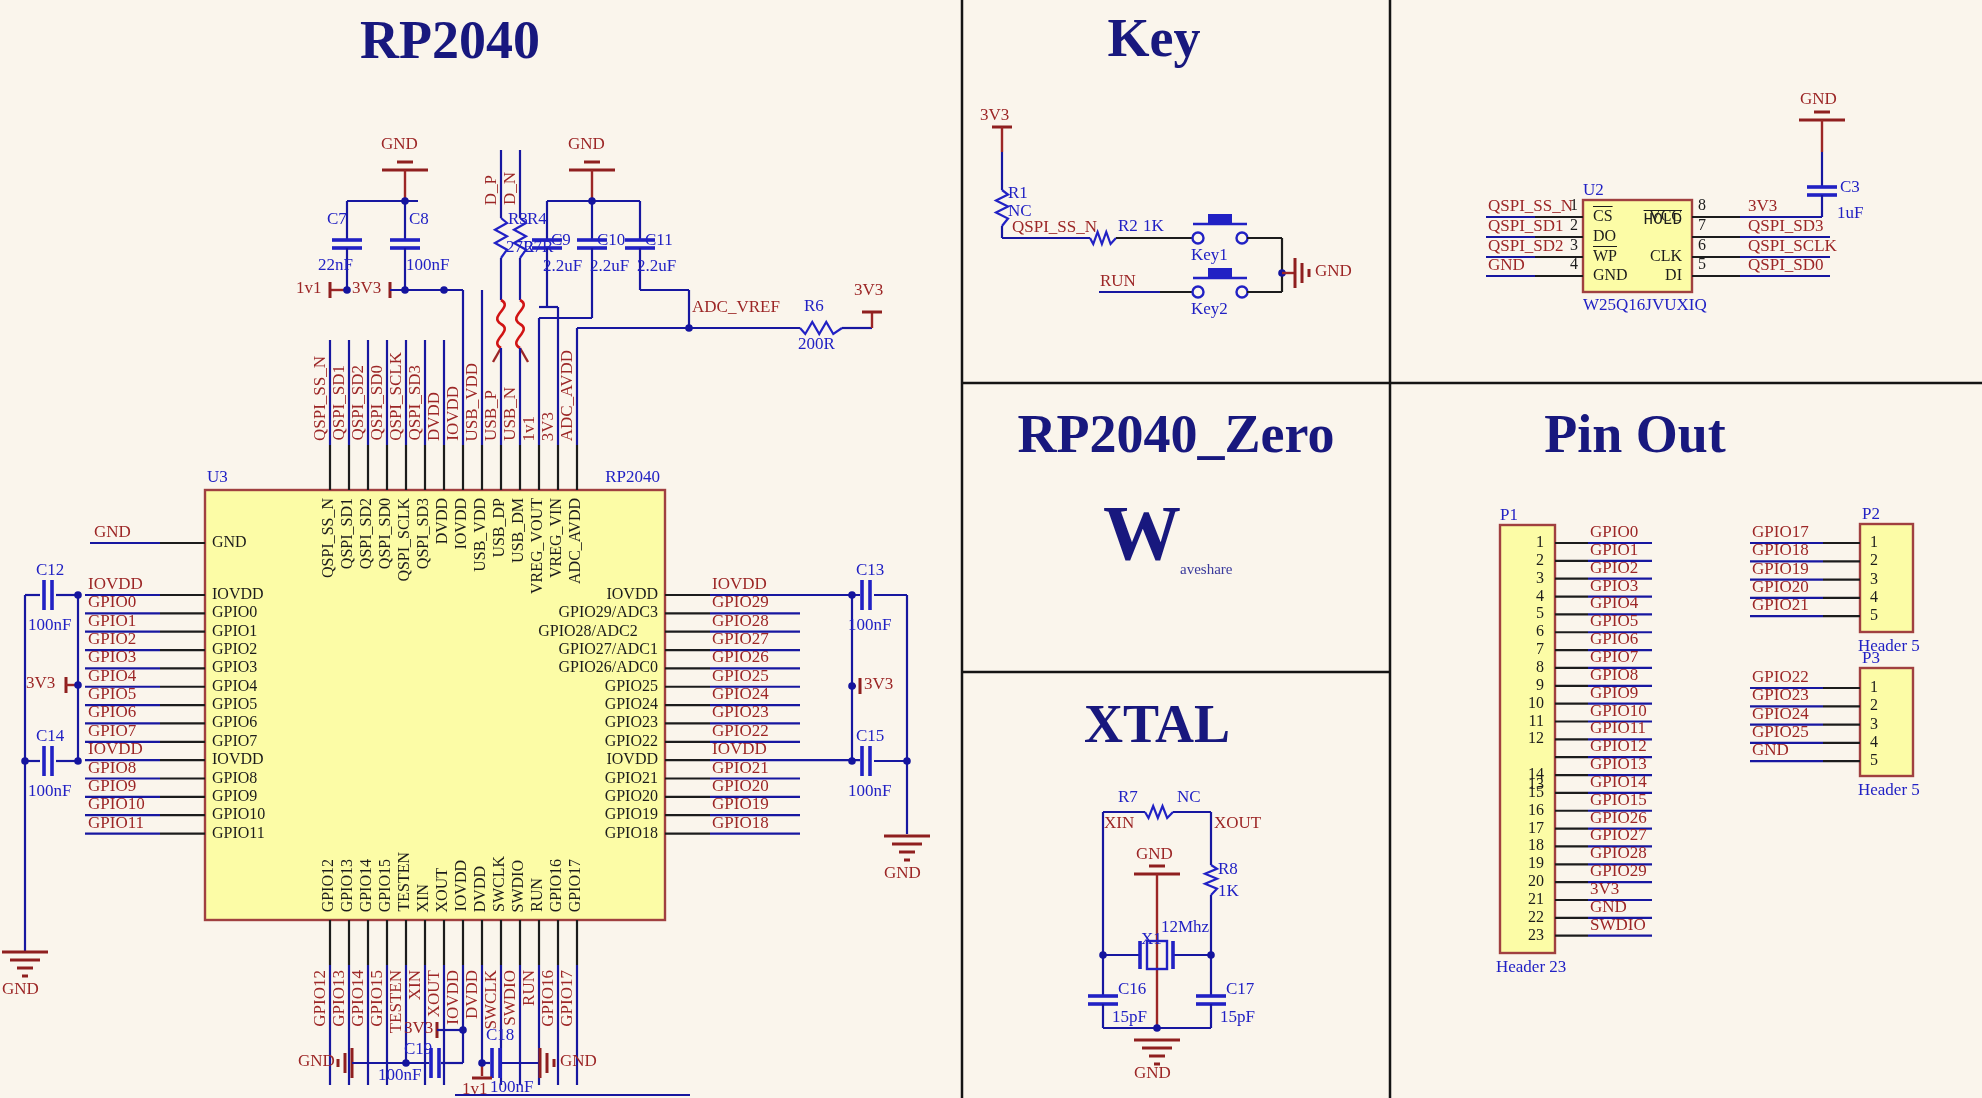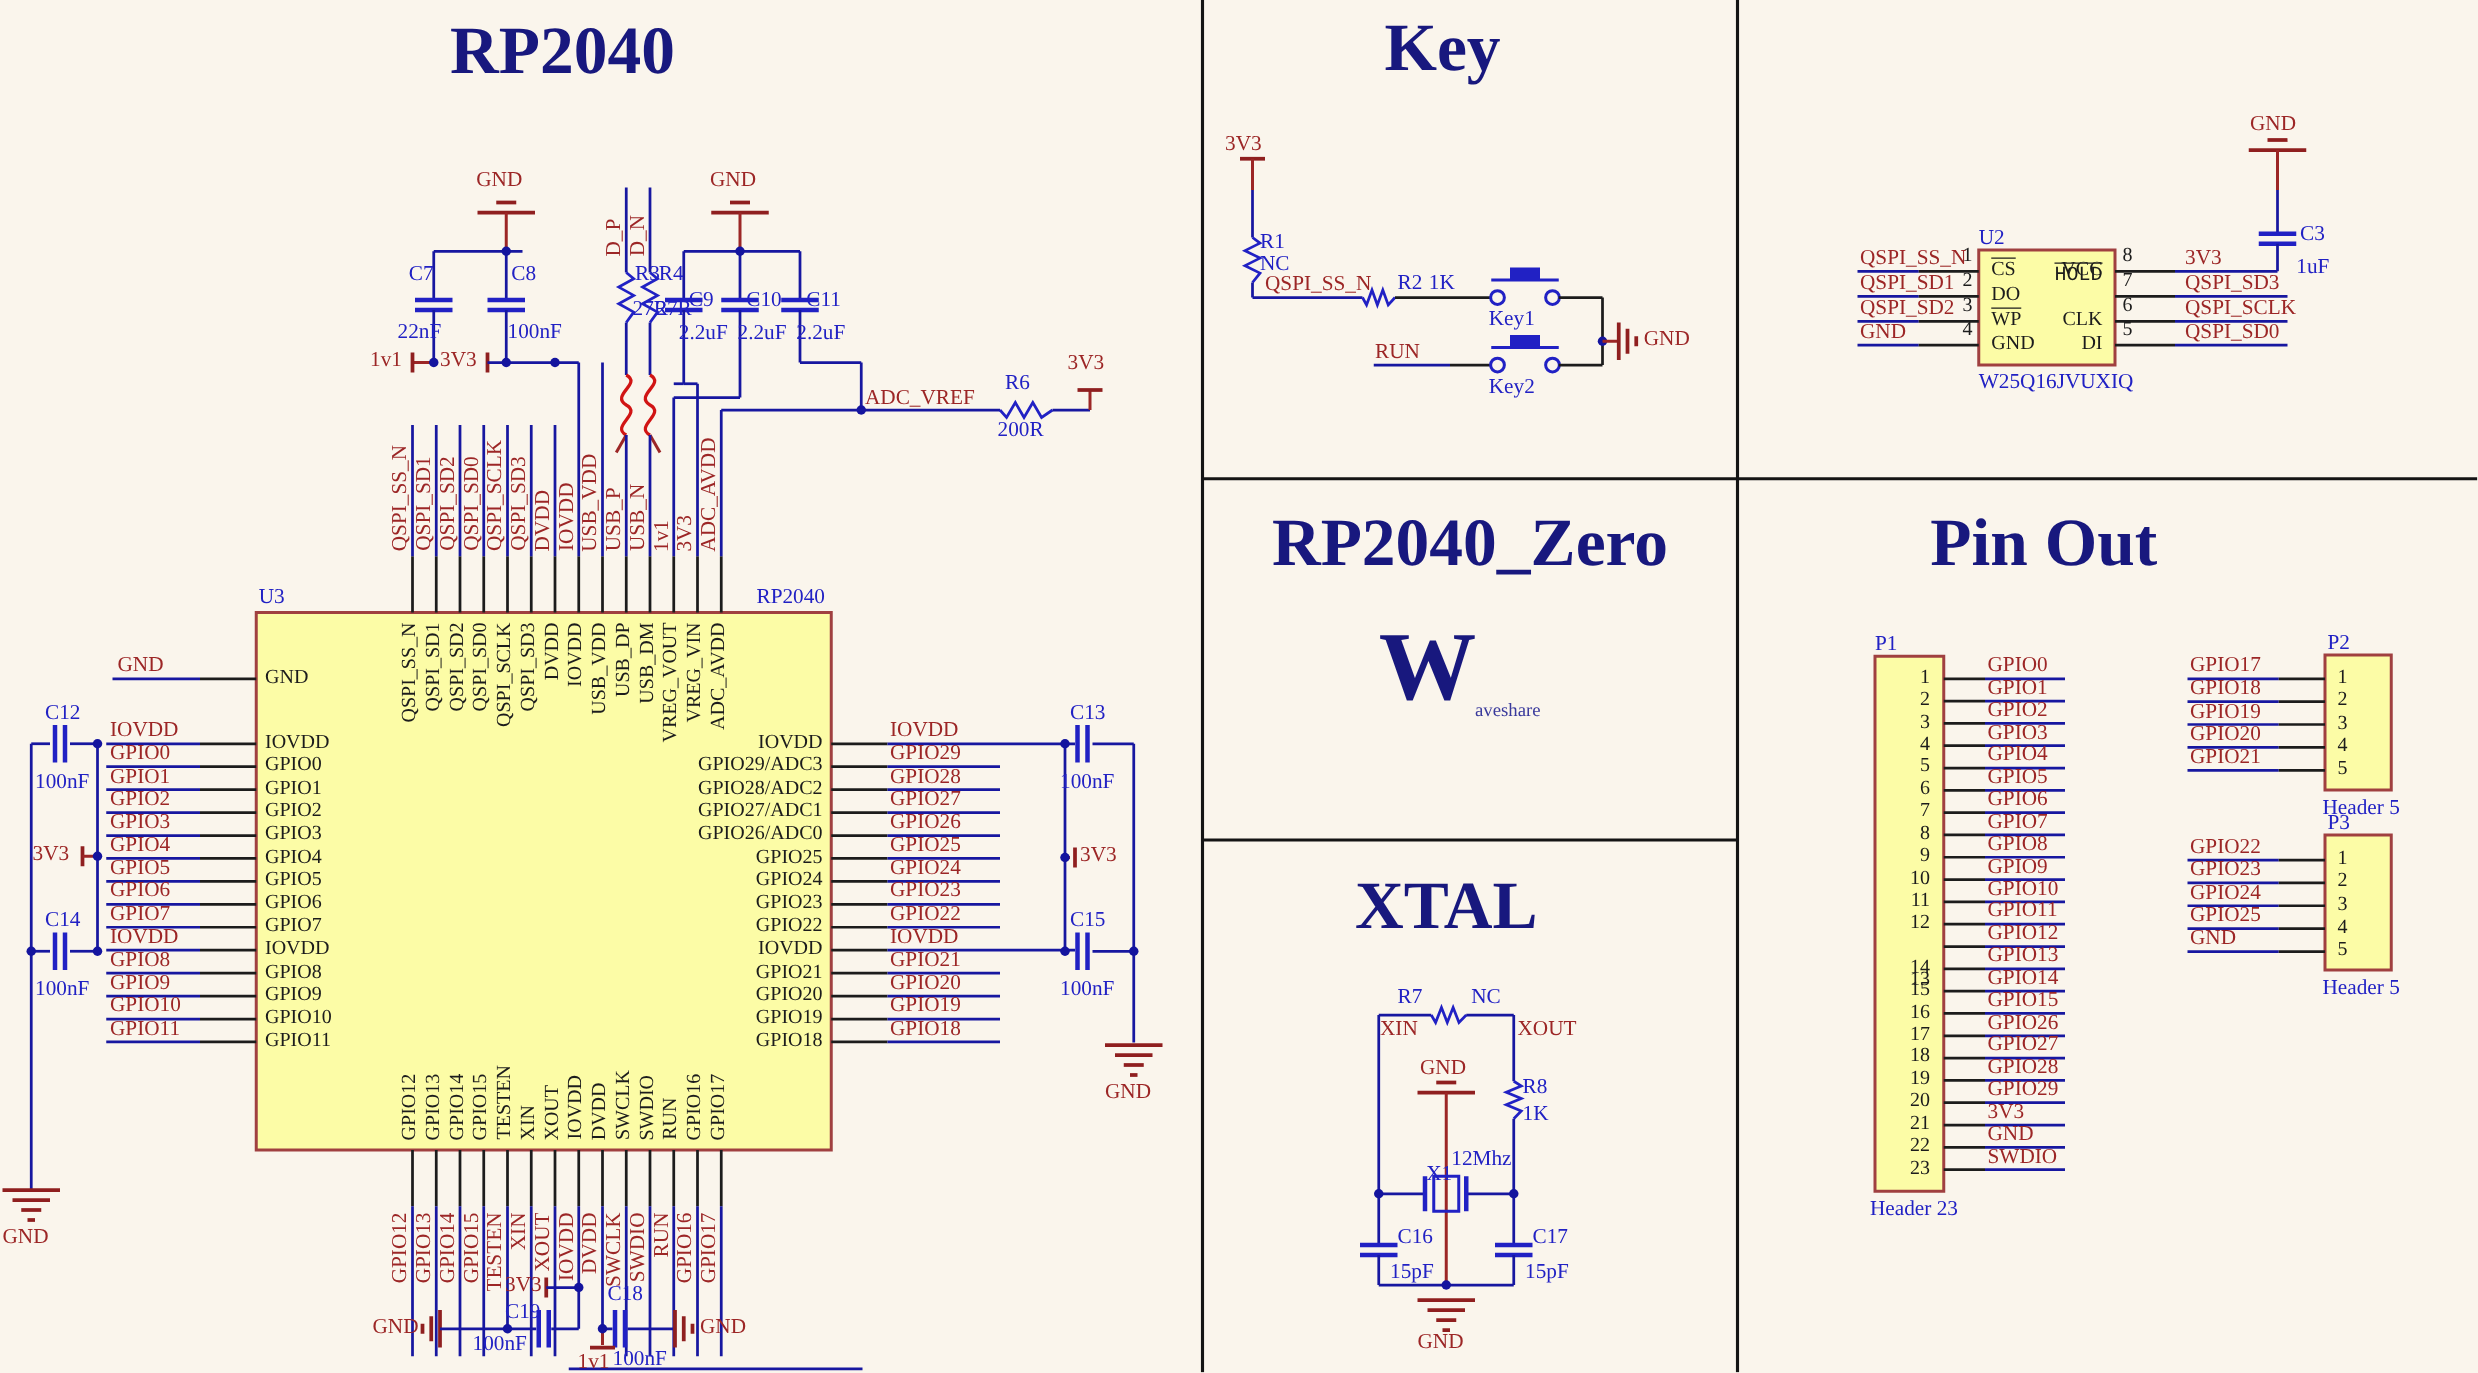--- a/index.html
+++ b/index.html
@@ -464,21 +464,21 @@
     <div class="t blk" style="left: 212px; top: 787.85px;">GPIO9</div>
     <div class="t red" style="left: 88px; top: 776.85px;">GPIO9</div>
     <div class="t blk" style="left: 212px; top: 806.2px;">GPIO10</div>
     <div class="t red" style="left: 88px; top: 795.2px;">GPIO10</div>
     <div class="t blk" style="left: 212px; top: 824.55px;">GPIO11</div>
     <div class="t red" style="left: 88px; top: 813.55px;">GPIO11</div>
     <div class="t blk ar w140" style="left: 518px; top: 586px;">IOVDD</div>
     <div class="t red" style="left: 712px; top: 575px;">IOVDD</div>
     <div class="t blk ar w140" style="left: 518px; top: 604.35px;">GPIO29/ADC3</div>
     <div class="t red" style="left: 712px; top: 593.35px;">GPIO29</div>
-    <div class="t blk ar w140" style="left: 518px; top: 622.7px;">GPIO28/ADC2</div>
+    <div class="t blk ar w140" style="left: 518px; top: 622.7px; text-align: center;">GPIO28/ADC2</div>
     <div class="t red" style="left: 712px; top: 611.7px;">GPIO28</div>
     <div class="t blk ar w140" style="left: 518px; top: 641.05px;">GPIO27/ADC1</div>
     <div class="t red" style="left: 712px; top: 630.05px;">GPIO27</div>
     <div class="t blk ar w140" style="left: 518px; top: 659.4px;">GPIO26/ADC0</div>
     <div class="t red" style="left: 712px; top: 648.4px;">GPIO26</div>
     <div class="t blk ar w140" style="left: 518px; top: 677.75px;">GPIO25</div>
     <div class="t red" style="left: 712px; top: 666.75px;">GPIO25</div>
     <div class="t blk ar w140" style="left: 518px; top: 696.1px;">GPIO24</div>
     <div class="t red" style="left: 712px; top: 685.1px;">GPIO24</div>
     <div class="t blk ar w140" style="left: 518px; top: 714.45px;">GPIO23</div>
@@ -594,21 +594,21 @@
     <div class="t blue" style="left: 1141px; top: 918px; margin-top: 12px;">X1</div>
     <div class="t blue" style="left: 1161px; top: 918px;">12Mhz</div>
     <div class="t blue" style="left: 1118px; top: 980px;">C16</div>
     <div class="t blue" style="left: 1112px; top: 1008px;">15pF</div>
     <div class="t blue" style="left: 1226px; top: 980px;">C17</div>
     <div class="t blue" style="left: 1220px; top: 1008px;">15pF</div>
     <div class="t red" style="left: 381px; top: 135px;">GND</div>
     <div class="t red" style="left: 568px; top: 135px;">GND</div>
     <div class="t red" style="left: 296px; top: 279px;">1v1</div>
     <div class="t red" style="left: 352px; top: 279px;">3V3</div>
-    <div class="t red" style="left: 692px; top: 309px;">ADC_VREF</div>
+    <div class="t red" style="left: 692px; top: 298px;">ADC_VREF</div>
     <div class="t red" style="left: 854px; top: 281px;">3V3</div>
     <div class="t red" style="left: 26px; top: 674px;">3V3</div>
     <div class="t red" style="left: 2px; top: 980px;">GND</div>
     <div class="t red" style="left: 864px; top: 675px;">3V3</div>
     <div class="t red" style="left: 884px; top: 864px;">GND</div>
     <div class="t red" style="left: 404px; top: 1019px;">3V3</div>
     <div class="t red" style="left: 298px; top: 1052px;">GND</div>
     <div class="t red" style="left: 560px; top: 1052px;">GND</div>
     <div class="t red" style="left: 462px; top: 1080px;">1v1</div>
     <div class="t red" style="left: 980px; top: 106px;">3V3</div>

